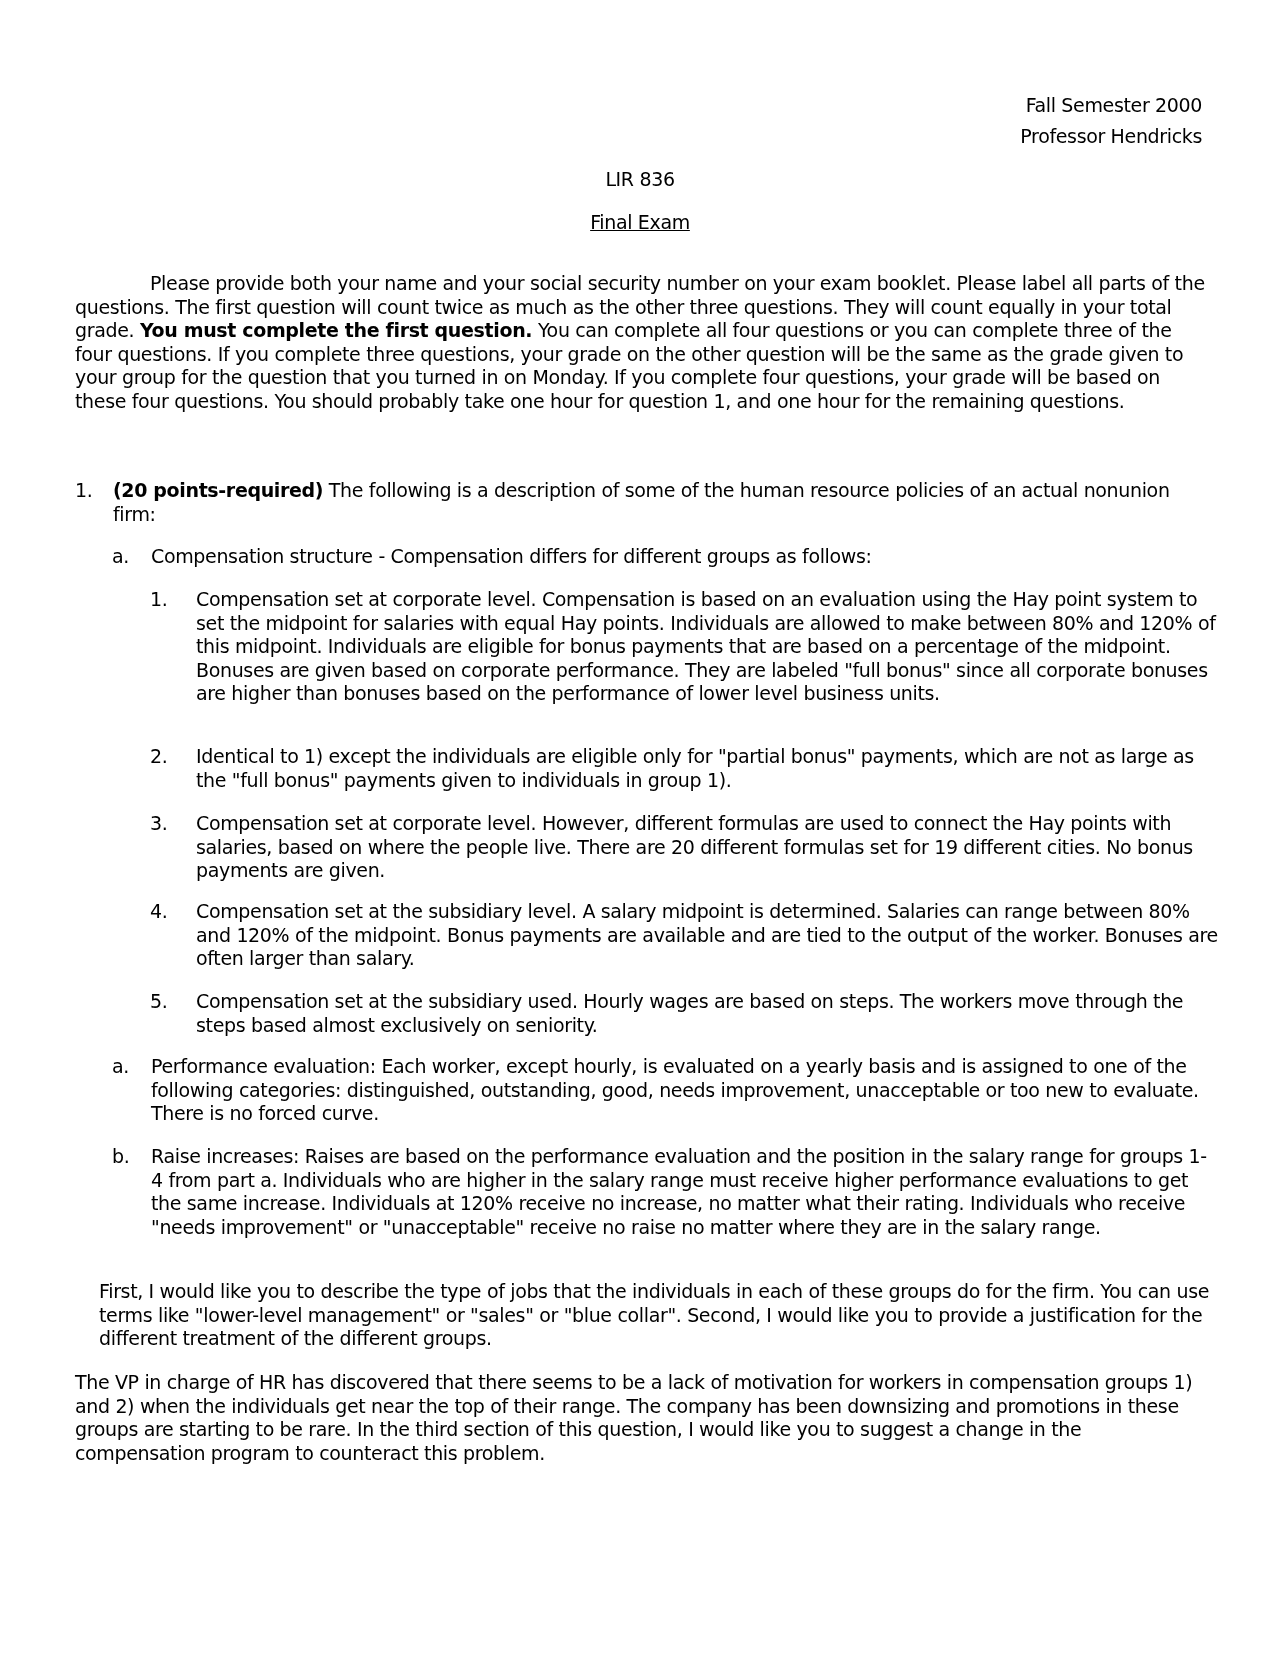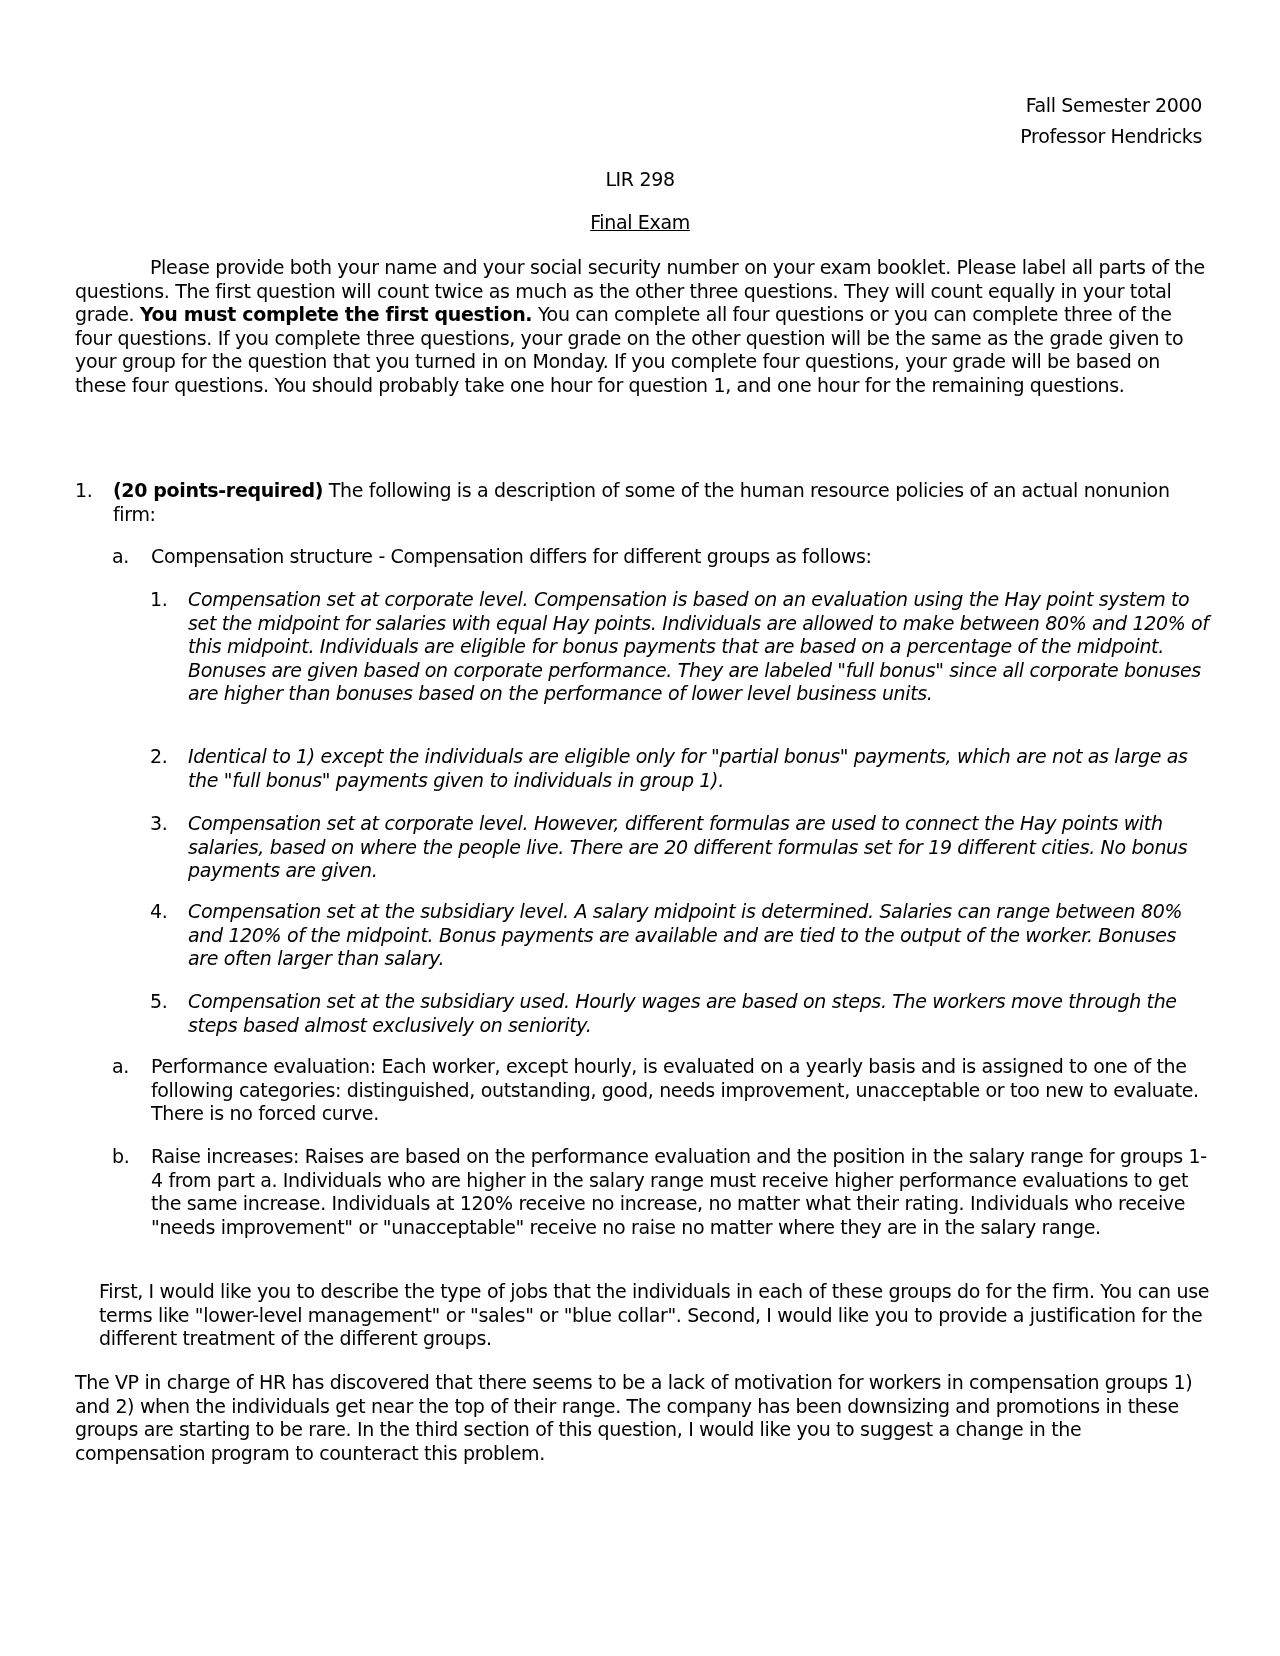--- a/index.html
+++ b/index.html
@@ -13,33 +13,33 @@
   .center { left: 0; width: 1280px; text-align: center; }
   .para { left: 75px; width: 1130px; }
   .indent-first { text-indent: 75px; }
   .num { position: absolute; }
   .b { font-weight: bold; }
   .list-l1 .num { left: 75px; }
   .list-l1 .txt { position: absolute; left: 113px; width: 1095px; }
   .list-l2 .num { left: 112px; }
   .list-l2 .txt { position: absolute; left: 151px; width: 1058px; }
   .list-l3 .num { left: 150px; }
-  .list-l3 .txt { position: absolute; left: 188px; width: 1022px; font-style: italic; }
+  .list-l3 .txt { position: absolute; left: 196px; width: 1022px; }
 </style>
 </head>
 <body>
 
 <div>
 
   <div class="blk right" style="top:82px;margin-top:12px;">Fall Semester 2000</div>
   <div class="blk right" style="top:125px;">Professor Hendricks</div>
-  <div class="blk center" style="top:168px;">LIR 298</div>
+  <div class="blk center" style="top:168px;">LIR 836</div>
   <div class="blk center" style="top:211px;text-decoration:underline;">Final Exam</div>
 
-  <div class="blk para indent-first" style="top:256px;">
+  <div class="blk para indent-first" style="top:272px;">
     <span>Please provide both your name and your social security number on your exam booklet. Please label all parts of the questions. The first question will count twice as much as the other three questions. They will count equally in your total grade. </span><span class="b">You must complete the first question.</span><span> You can complete all four questions or you can complete three of the four questions. If you complete three questions, your grade on the other question will be the same as the grade given to your group for the question that you turned in on Monday. If you complete four questions, your grade will be based on these four questions. You should probably take one hour for question 1, and one hour for the remaining questions.</span>
   </div>
 
   <div class="blk list-l1" style="top:479px; left:0; width:1280px;">
     <span class="num">1.</span>
     <div class="txt"><span class="b">(20 points-required)</span><span> The following is a description of some of the human resource policies of an actual nonunion firm:</span></div>
   </div>
 
   <div class="blk list-l2" style="top:545px; left:0; width:1280px;">
     <span class="num">a.</span>

